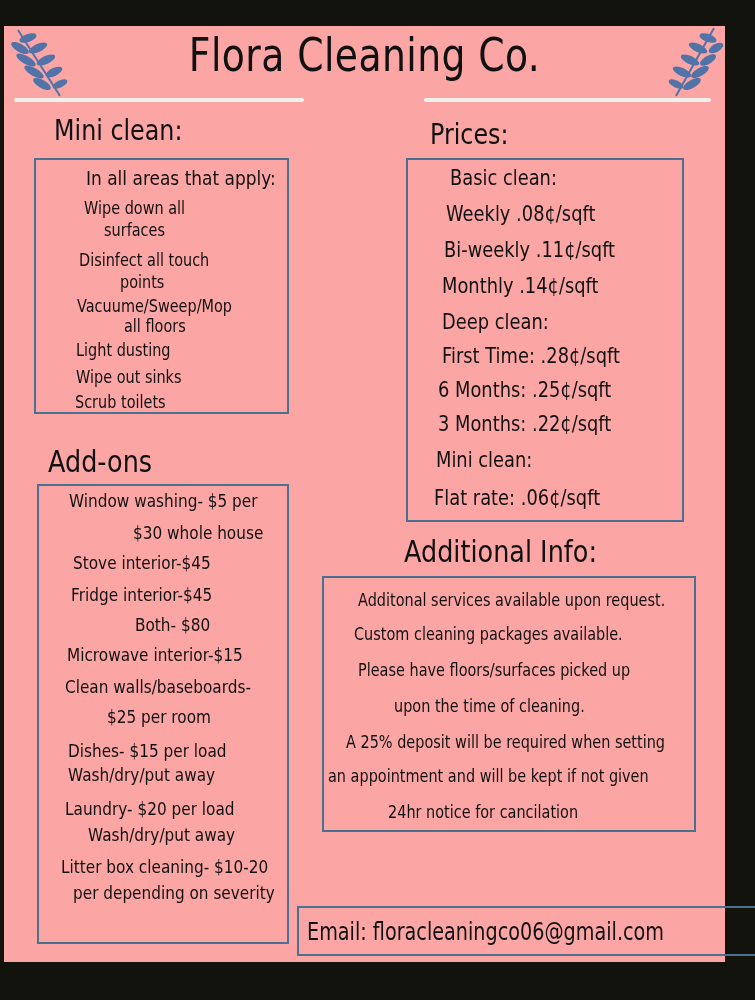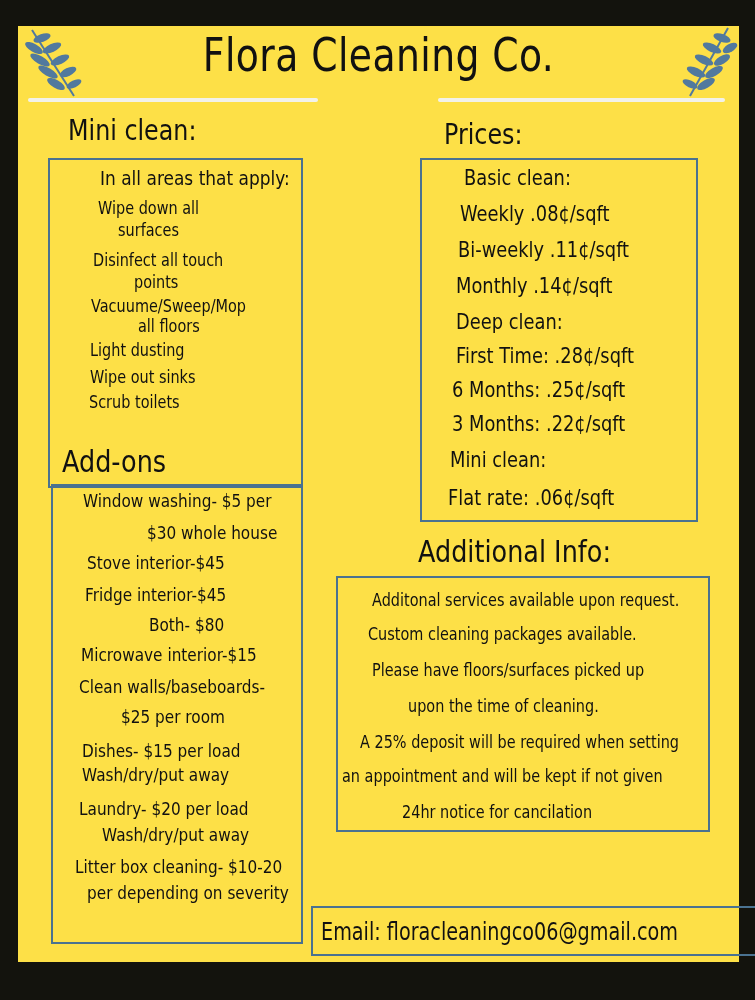--- a/index.html
+++ b/index.html
@@ -1,18 +1,18 @@
 <!DOCTYPE html>
 <html><head>
 <meta charset="utf-8">
 <style>
   html, body { margin: 0; padding: 0; }
   body { width: 755px; height: 1000px; background: #13130d; position: relative; overflow: hidden;
          font-family: "DejaVu Sans", sans-serif; color: #111; }
-  .flyer { position: absolute; left: 18px; top: 26px; width: 721px; height: 936px; background: #fde047; }
+  .flyer { position: absolute; left: 4px; top: 26px; width: 721px; height: 936px; background: #fca5a5; }
   .abs { position: absolute; }
   .title { left: 0; width: 721px; top: 2px; text-align: center; font-size: 46px; letter-spacing: 0.5px;
            font-family: "DejaVu Sans", sans-serif; font-weight: normal; transform: scaleX(0.82); }
   .rule { height: 4px; background: #f2f2ea; border-radius: 2px; top: 72px; }
   .heading { font-size: 28px; transform-origin: left; transform: scaleX(0.85); white-space: nowrap; }
   .box { border: 2px solid #4a7290; box-sizing: border-box; }
   .line { position: absolute; white-space: nowrap; font-size: 17px; transform-origin: left; transform: scaleX(0.85); }
   .pline { position: absolute; white-space: nowrap; font-size: 21px; transform-origin: left; transform: scaleX(0.85); }
   .fern { position: absolute; }
 </style>
@@ -48,21 +48,21 @@
       <ellipse cx="28" cy="58" rx="10" ry="4" transform="rotate(-30 28 58)"></ellipse>
       <ellipse cx="12" cy="58" rx="8" ry="3.5" transform="rotate(25 12 58)"></ellipse>
     </g>
   </svg>
 
   <div class="abs title">Flora Cleaning Co.</div>
   <div class="abs rule" style="left:10px;width:290px"></div>
   <div class="abs rule" style="left:420px;width:287px"></div>
 
   <div class="abs heading" style="left:50px;top:88px">Mini clean:</div>
-  <div class="abs box" style="left:30px;top:132px;width:255px;height:330px">
+  <div class="abs box" style="left:30px;top:132px;width:255px;height:256px">
     <div class="pline" style="left:50px;top:6px;font-size:20px">In all areas that apply:</div>
     <div class="line" style="left:48px;top:38px">Wipe down all</div>
     <div class="line" style="left:68px;top:60px">surfaces</div>
     <div class="line" style="left:43px;top:90px">Disinfect all touch</div>
     <div class="line" style="left:84px;top:112px">points</div>
     <div class="line" style="left:41px;top:136px">Vacuume/Sweep/Mop</div>
     <div class="line" style="left:88px;top:156px">all floors</div>
     <div class="line" style="left:40px;top:180px">Light dusting</div>
     <div class="line" style="left:40px;top:207px">Wipe out sinks</div>
     <div class="line" style="left:39px;top:232px">Scrub toilets</div>

